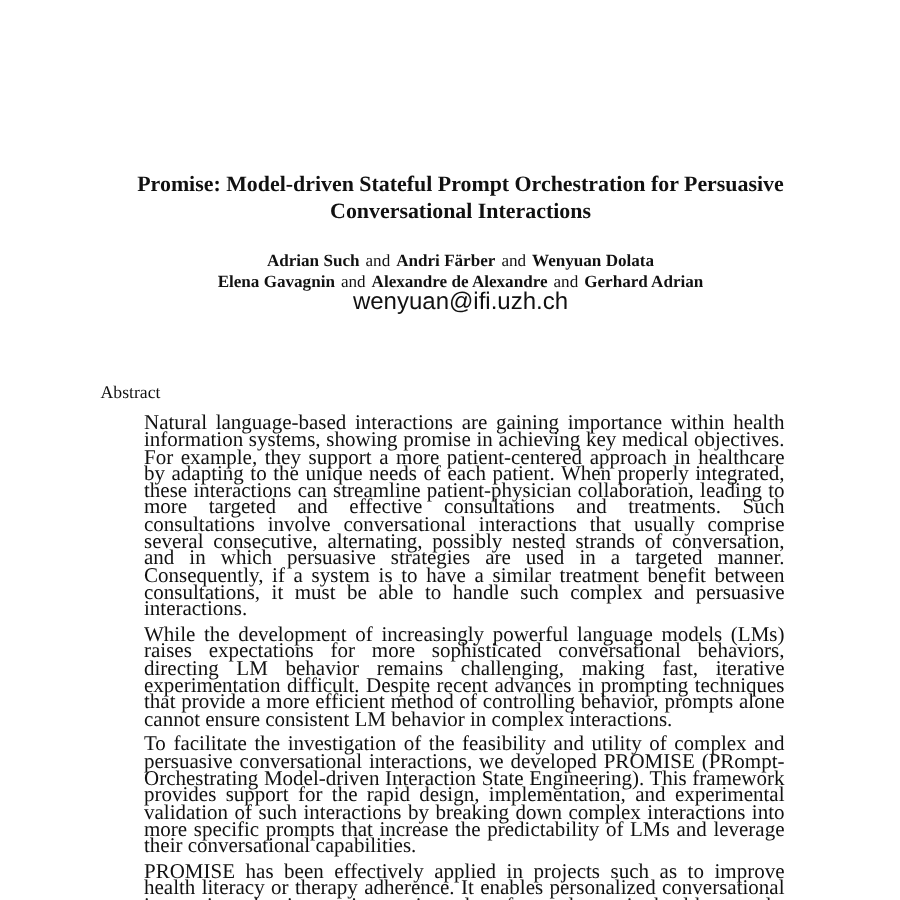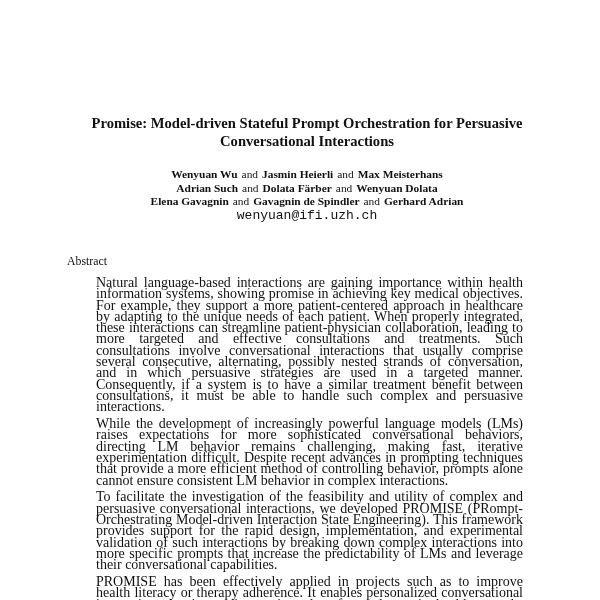--- a/index.html
+++ b/index.html
@@ -11,48 +11,45 @@
     line-height: 18px; text-align: center; margin: 0;
   }
   .authors {
     position: absolute; left: 60px; width: 480px; top: 120px;
     font-family: "Liberation Serif", serif; font-size: 11.4px; line-height: 13.5px; text-align: center;
   }
   .authors .line { display: block; white-space: nowrap; }
   .authors b { font-weight: bold; }
   .authors .and { font-weight: normal; margin: 0 4px; }
   .email {
-    font-family: Liberation Mono, monospace; font-size: 13px; display: block; line-height: 13px;
+    font-family: Liberation Sans, sans-serif; font-size: 16px; display: block; line-height: 13px;
   }
   .abstract-heading {
     position: absolute; left: 60px; width: 480px; top: 206px;
     font-family: "Liberation Serif", serif; font-weight: normal; font-size: 11.8px; text-align: left; margin: 0;
   }
   .abstract {
     position: absolute; left: 89px; width: 427px; top: 229px;
     font-family: "Liberation Serif", serif; font-size: 14px; line-height: 11.3px;
     text-align: justify; hyphens: manual;
   }
   .abstract p { margin: 0 0 5.5px 0; }
 </style>
 </head>
 <body>
 
 <div class="page">
   <h1 class="title">Promise: Model-driven Stateful Prompt Orchestration for Persuasive Conversational Interactions</h1>
 
   <div class="authors">
     <span class="line">
-      <b>Wenyuan Wu</b><span class="and">and</span><b>Jasmin Heierli</b><span class="and">and</span><b>Max Meisterhans</b>
+      <b>Adrian Such</b><span class="and">and</span><b>Andri Färber</b><span class="and">and</span><b>Wenyuan Dolata</b>
     </span>
     <span class="line">
-      <b>Adrian Such</b><span class="and">and</span><b>Dolata Färber</b><span class="and">and</span><b>Wenyuan Dolata</b>
-    </span>
-    <span class="line">
-      <b>Elena Gavagnin</b><span class="and">and</span><b>Gavagnin de Spindler</b><span class="and">and</span><b>Gerhard Adrian</b>
+      <b>Elena Gavagnin</b><span class="and">and</span><b>Alexandre de Alexandre</b><span class="and">and</span><b>Gerhard Adrian</b>
     </span>
     <span class="email">wenyuan@ifi.uzh.ch</span>
   </div>
 
   <h2 class="abstract-heading">Abstract</h2>
 
   <div class="abstract">
     <p>Natural language-based interactions are gaining importance within health information systems, showing promise in achieving key medical objectives. For example, they support a more patient-centered approach in healthcare by adapting to the unique needs of each patient. When properly integrated, these interactions can streamline patient-physician collaboration, leading to more targeted and effective consultations and treatments. Such consultations involve conversational interactions that usually comprise several consecutive, alternating, possibly nested strands of conversation, and in which persuasive strategies are used in a targeted manner. Consequently, if a system is to have a similar treatment benefit between consultations, it must be able to handle such complex and persuasive interactions.</p>
     <p>While the development of increasingly powerful language models (LMs) raises expectations for more sophisticated conversational behaviors, directing LM behavior remains challenging, making fast, iter­ative experimentation difficult. Despite recent advances in prompting techniques that provide a more efficient method of controlling behavior, prompts alone cannot ensure consistent LM behavior in complex interactions.</p>
     <p>To facilitate the investigation of the feasibility and utility of complex and persuasive conversational interactions, we developed PROMISE (PRompt-Orchestrating Model-driven Interaction State Engineering). This framework provides support for the rapid design, implementation, and experimental validation of such interactions by breaking down complex interactions into more specific prompts that increase the predictability of LMs and leverage their conversational capabilities.</p>

